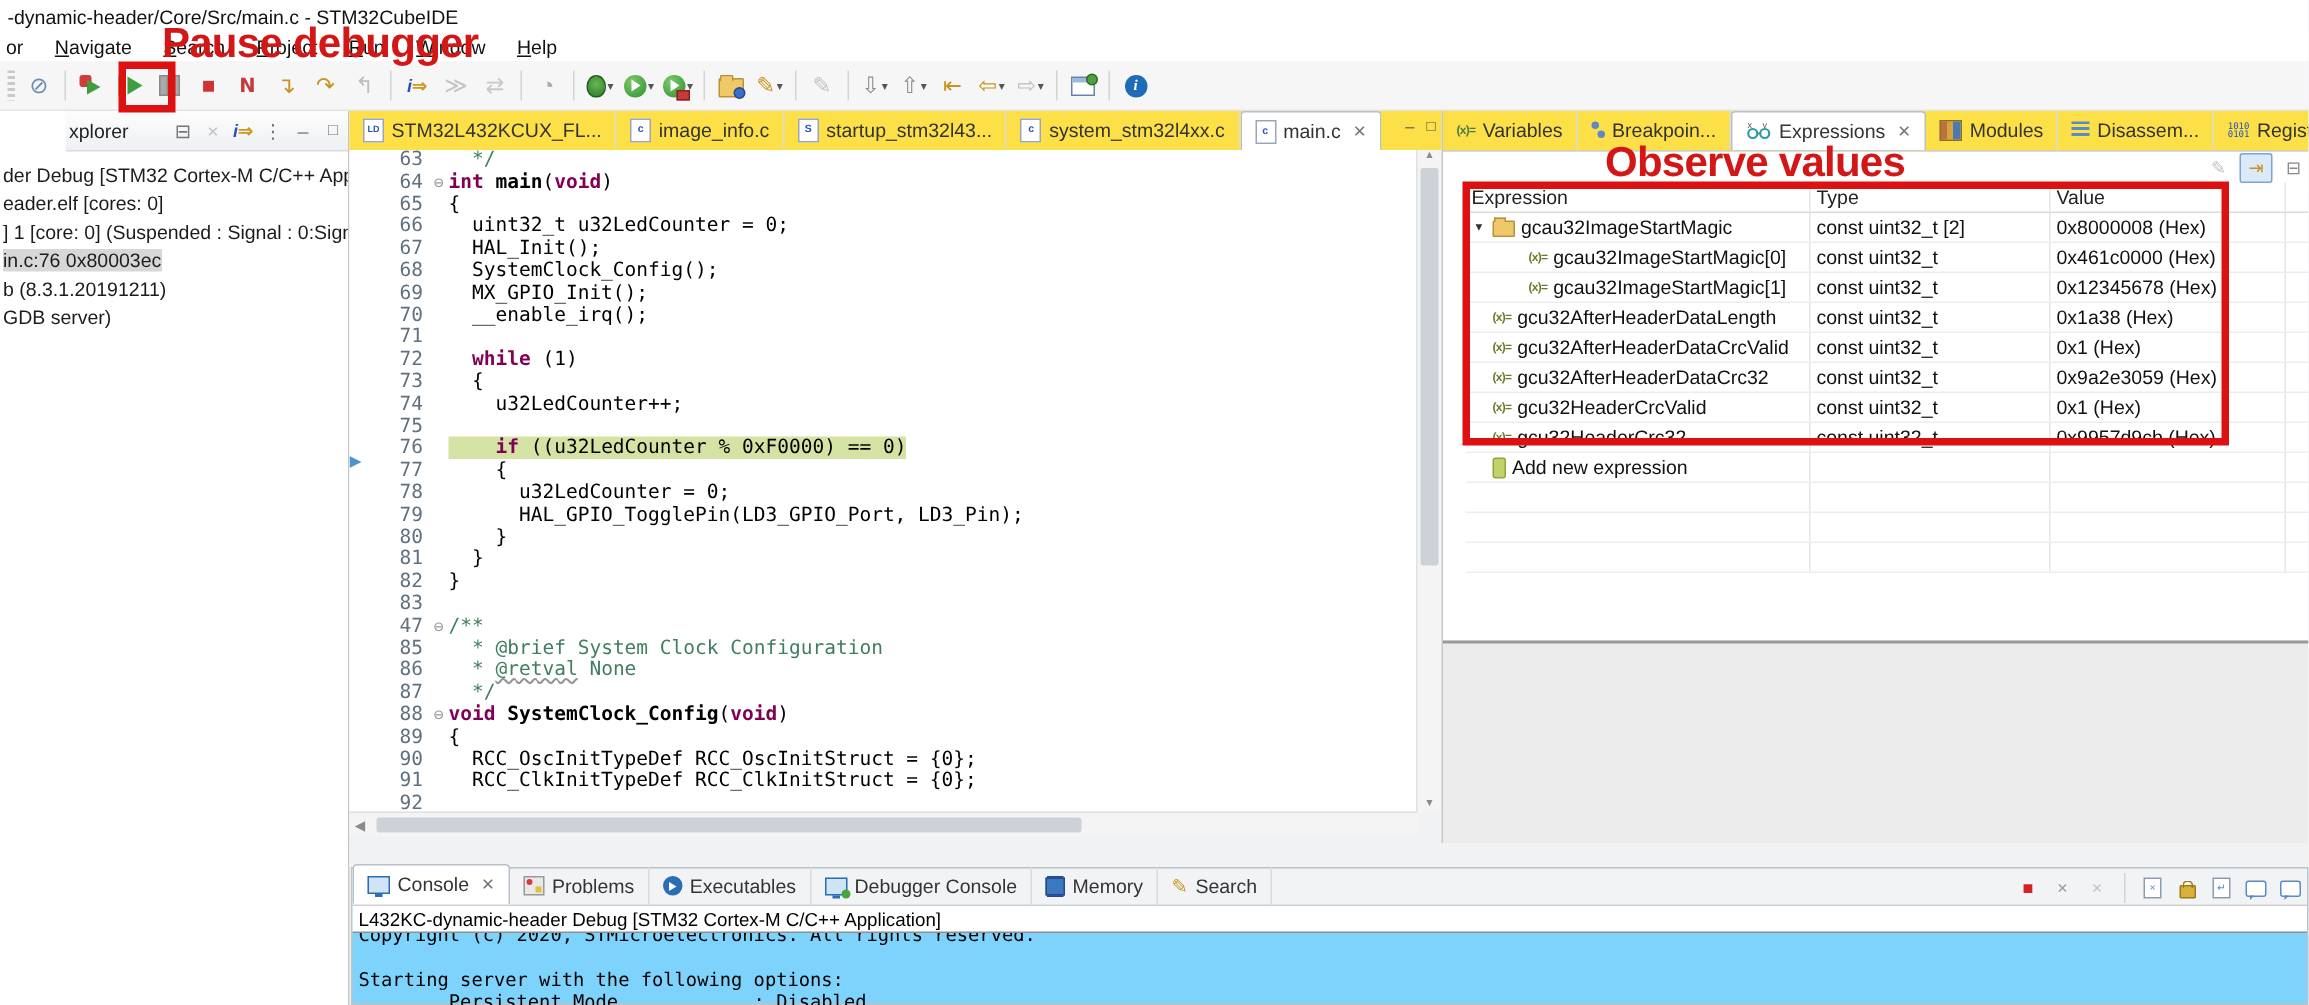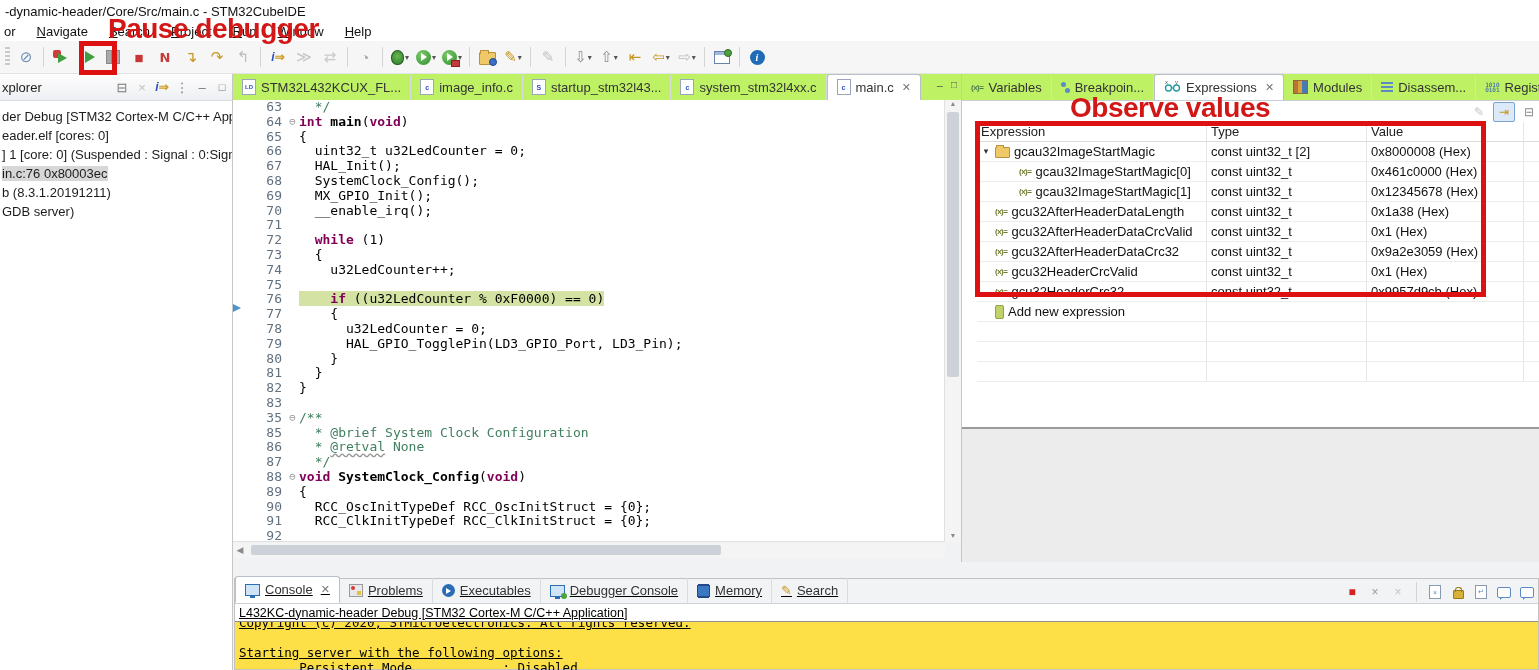--- a/index.html
+++ b/index.html
@@ -39,30 +39,30 @@
   .c-folder{position:relative;width:15px;height:11px;background:#efc867;border:1px solid #b8913a;border-radius:1px;margin-top:3px;}
   .c-folder:before{content:"";position:absolute;left:0;top:-3px;width:7px;height:3px;background:#efc867;border:1px solid #b8913a;border-bottom:none;border-radius:1px 1px 0 0;}
   .c-folder .dot{position:absolute;right:-2px;bottom:-2px;width:6px;height:6px;border-radius:50%;background:#3b6fc4;border:1px solid #24488a;}
   .c-pinwin{position:relative;width:14px;height:11px;background:#fff;border:1px solid #6a82a8;}
   .c-pinwin:before{content:"";position:absolute;left:0;top:0;right:0;height:3px;background:#9db9dd;}
   .c-pinwin .dot{position:absolute;right:-3px;top:-3px;width:6px;height:6px;border-radius:50%;background:#4da23f;border:1px solid #2d6a22;}
   .c-info{width:15px;height:15px;border-radius:50%;background:#1f6bb5;color:#fff;font-size:10px;font-weight:bold;
     display:flex;align-items:center;justify-content:center;font-family:"Liberation Serif",serif;font-style:italic;}
   
   .explorer{position:absolute;left:0;top:74px;width:233px;bottom:0;background:#fff;border-right:1px solid #c6c6c6;box-sizing:border-box;}
-  .vhead{height:26px;display:flex;align-items:center;background:linear-gradient(#fdfdfd,#eef0f3);border-bottom:1px solid #d8dce2;font-size:13px;color:#222;}
+  .vhead{height:26px;display:flex;align-items:center;background:linear-gradient(#fdfdfd,#eef0f3);border-bottom:1px solid #d8dce2;font-size:13px;color:#222;margin-left:44px;}
   .vhead .ttl{padding-left:2px;flex:0 0 auto;}
   .vhead .sp{flex:1;}
   .hicon{width:20px;height:18px;display:inline-flex;align-items:center;justify-content:center;font-size:13px;color:#777;}
   .tree{font-size:13px;color:#1c1c1c;padding-top:6px;}
   .tree .ti{height:19px;line-height:19px;white-space:nowrap;overflow:hidden;padding-left:2px;}
   .tree .ti.sel span{background:#d7d7d7;}
   
   .editor{position:absolute;left:233px;top:74px;width:728px;height:504px;background:#f1f2f4;}
-  .tabbar{height:26px;background:#bef264;border-bottom:1px solid #c9cdd4;display:flex;align-items:center;position:relative;}
+  .tabbar{height:26px;background:#fde047;border-bottom:1px solid #c9cdd4;display:flex;align-items:flex-start;position:relative;}
   .tab{height:25px;display:flex;align-items:center;gap:5px;padding:0 9px;font-size:13px;color:#333;
     border-right:1px solid #d8dbe0;background:transparent;white-space:nowrap;}
   .tab.active{background:#fff;border:1px solid #b9bfc9;border-bottom:1px solid #fff;border-radius:3px 3px 0 0;}
   .tab .x{color:#777;font-size:11px;margin-left:3px;}
   .fico{width:12px;height:14px;background:#fff;border:1px solid #9aa7bb;position:relative;font-size:7px;color:#2a52be;
     display:flex;align-items:center;justify-content:center;font-weight:bold;flex:0 0 auto;}
   .minmax{position:absolute;right:4px;top:5px;display:flex;gap:8px;font-size:11px;color:#555;}
   .codewrap{position:absolute;left:0;top:26px;right:16px;bottom:36px;background:#fff;overflow:hidden;border-right:1px solid #ddd;}
   .cline{display:flex;height:14.8px;line-height:14.8px;font-family:"DejaVu Sans Mono",monospace;font-size:13px;position:relative;align-items:center;}
   .cgut{width:9px;flex:0 0 auto;position:relative;}
@@ -97,21 +97,21 @@
   .xc1{width:230px;}
   .xc2{width:160px;}
   .xc3{width:157px;}
   .xarrow{font-size:9px;color:#333;width:10px;text-align:center;flex:0 0 auto;}
   .vico{font-size:8px;color:#6b7a2a;font-weight:bold;flex:0 0 auto;letter-spacing:-0.5px;}
   .aico{width:13px;height:9px;background:#efc867;border:1px solid #b8913a;border-radius:1px;position:relative;flex:0 0 auto;margin-top:1px;}
   .aico:before{content:"";position:absolute;left:0;top:-3px;width:6px;height:2px;background:#efc867;border:1px solid #b8913a;border-bottom:none;}
   .addico{width:7px;height:12px;background:#c3d16a;border:1px solid #93a43a;border-radius:2px;flex:0 0 auto;}
   .detail{position:absolute;left:0;right:0;top:353px;bottom:0;background:#ececec;border-top:2px solid #9a9a9a;}
   
-  .console{position:absolute;left:234px;top:578px;right:0;bottom:0;background:#fde047;border:1px solid #c2c2c2;box-sizing:border-box;text-decoration:underline;}
+  .console{position:absolute;left:234px;top:578px;right:0;bottom:0;background:#7dd3fc;border:1px solid #c2c2c2;box-sizing:border-box;}
   .cons-tabs{height:24px;background:#f2f3f5;border-bottom:1px solid #cdd1d8;display:flex;align-items:flex-end;position:relative;}
   .cons-title{height:17px;font-size:12.5px;color:#000;padding-left:4px;border-bottom:1px solid #8f8f8f;display:flex;align-items:center;background:#fff;}
   .cons-body{font-family:"DejaVu Sans Mono",monospace;font-size:12.5px;color:#000;overflow:hidden;height:48px;padding-left:4px;}
   .cons-body div{height:15px;line-height:15px;white-space:pre;}
   .ctools{position:absolute;right:2px;top:3px;display:flex;align-items:center;gap:5px;}
   .ctool{width:18px;height:18px;display:flex;align-items:center;justify-content:center;font-size:12px;}
   
   .i-brk{display:flex;flex-direction:column;gap:1px;}
   .i-brk i{width:5px;height:5px;border-radius:50%;background:#5b8ac6;display:block;}
   .i-brk i:last-child{margin-left:4px;}
@@ -471,21 +471,21 @@
         <div class="cline">
           <span class="cgut"></span>
           <span class="cbar"></span>
           <span class="cnum">83</span>
           <span class="cfold"></span>
           <span class="ccode"></span>
         </div>
         <div class="cline">
           <span class="cgut"></span>
           <span class="cbar"></span>
-          <span class="cnum">35</span>
+          <span class="cnum">47</span>
           <span class="cfold">⊖</span>
           <span class="ccode"><span class="tok-cm">/**</span></span>
         </div>
         <div class="cline">
           <span class="cgut"></span>
           <span class="cbar"></span>
           <span class="cnum">85</span>
           <span class="cfold"></span>
           <span class="ccode"><span class="tok-cm">  * </span><span class="tok-dt">@brief</span><span class="tok-cm"> System Clock Configuration</span></span>
         </div>

